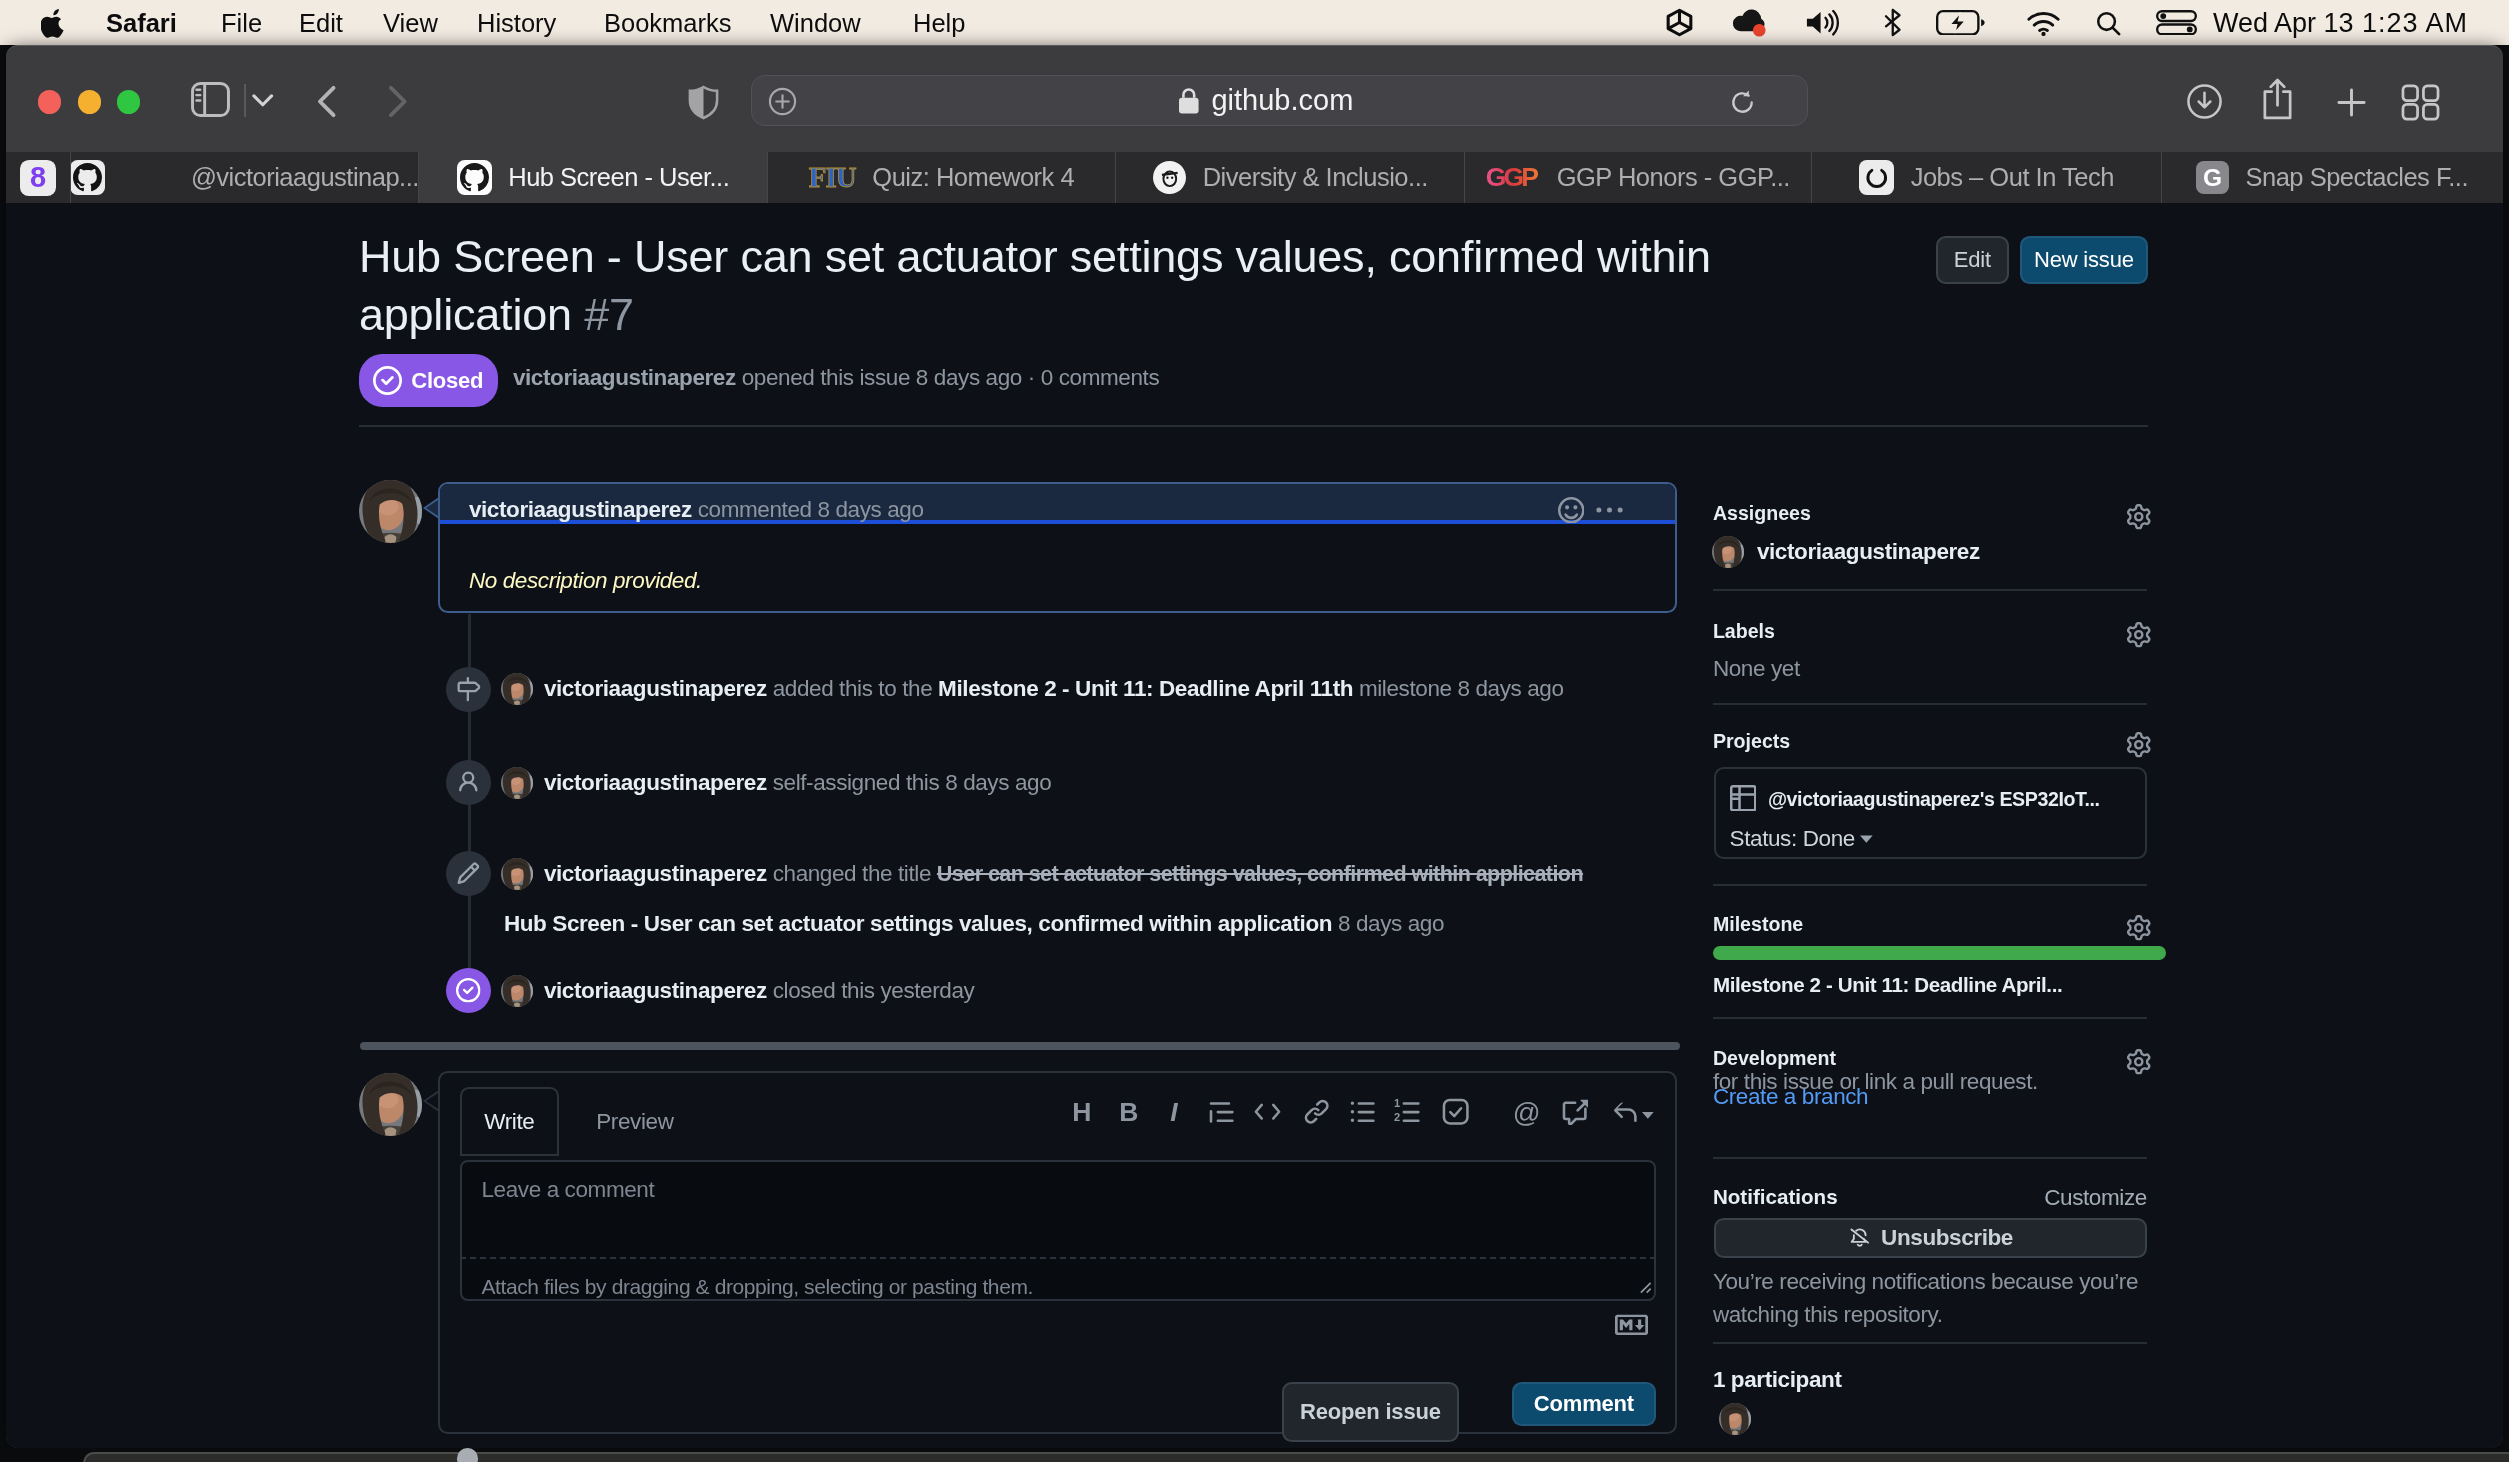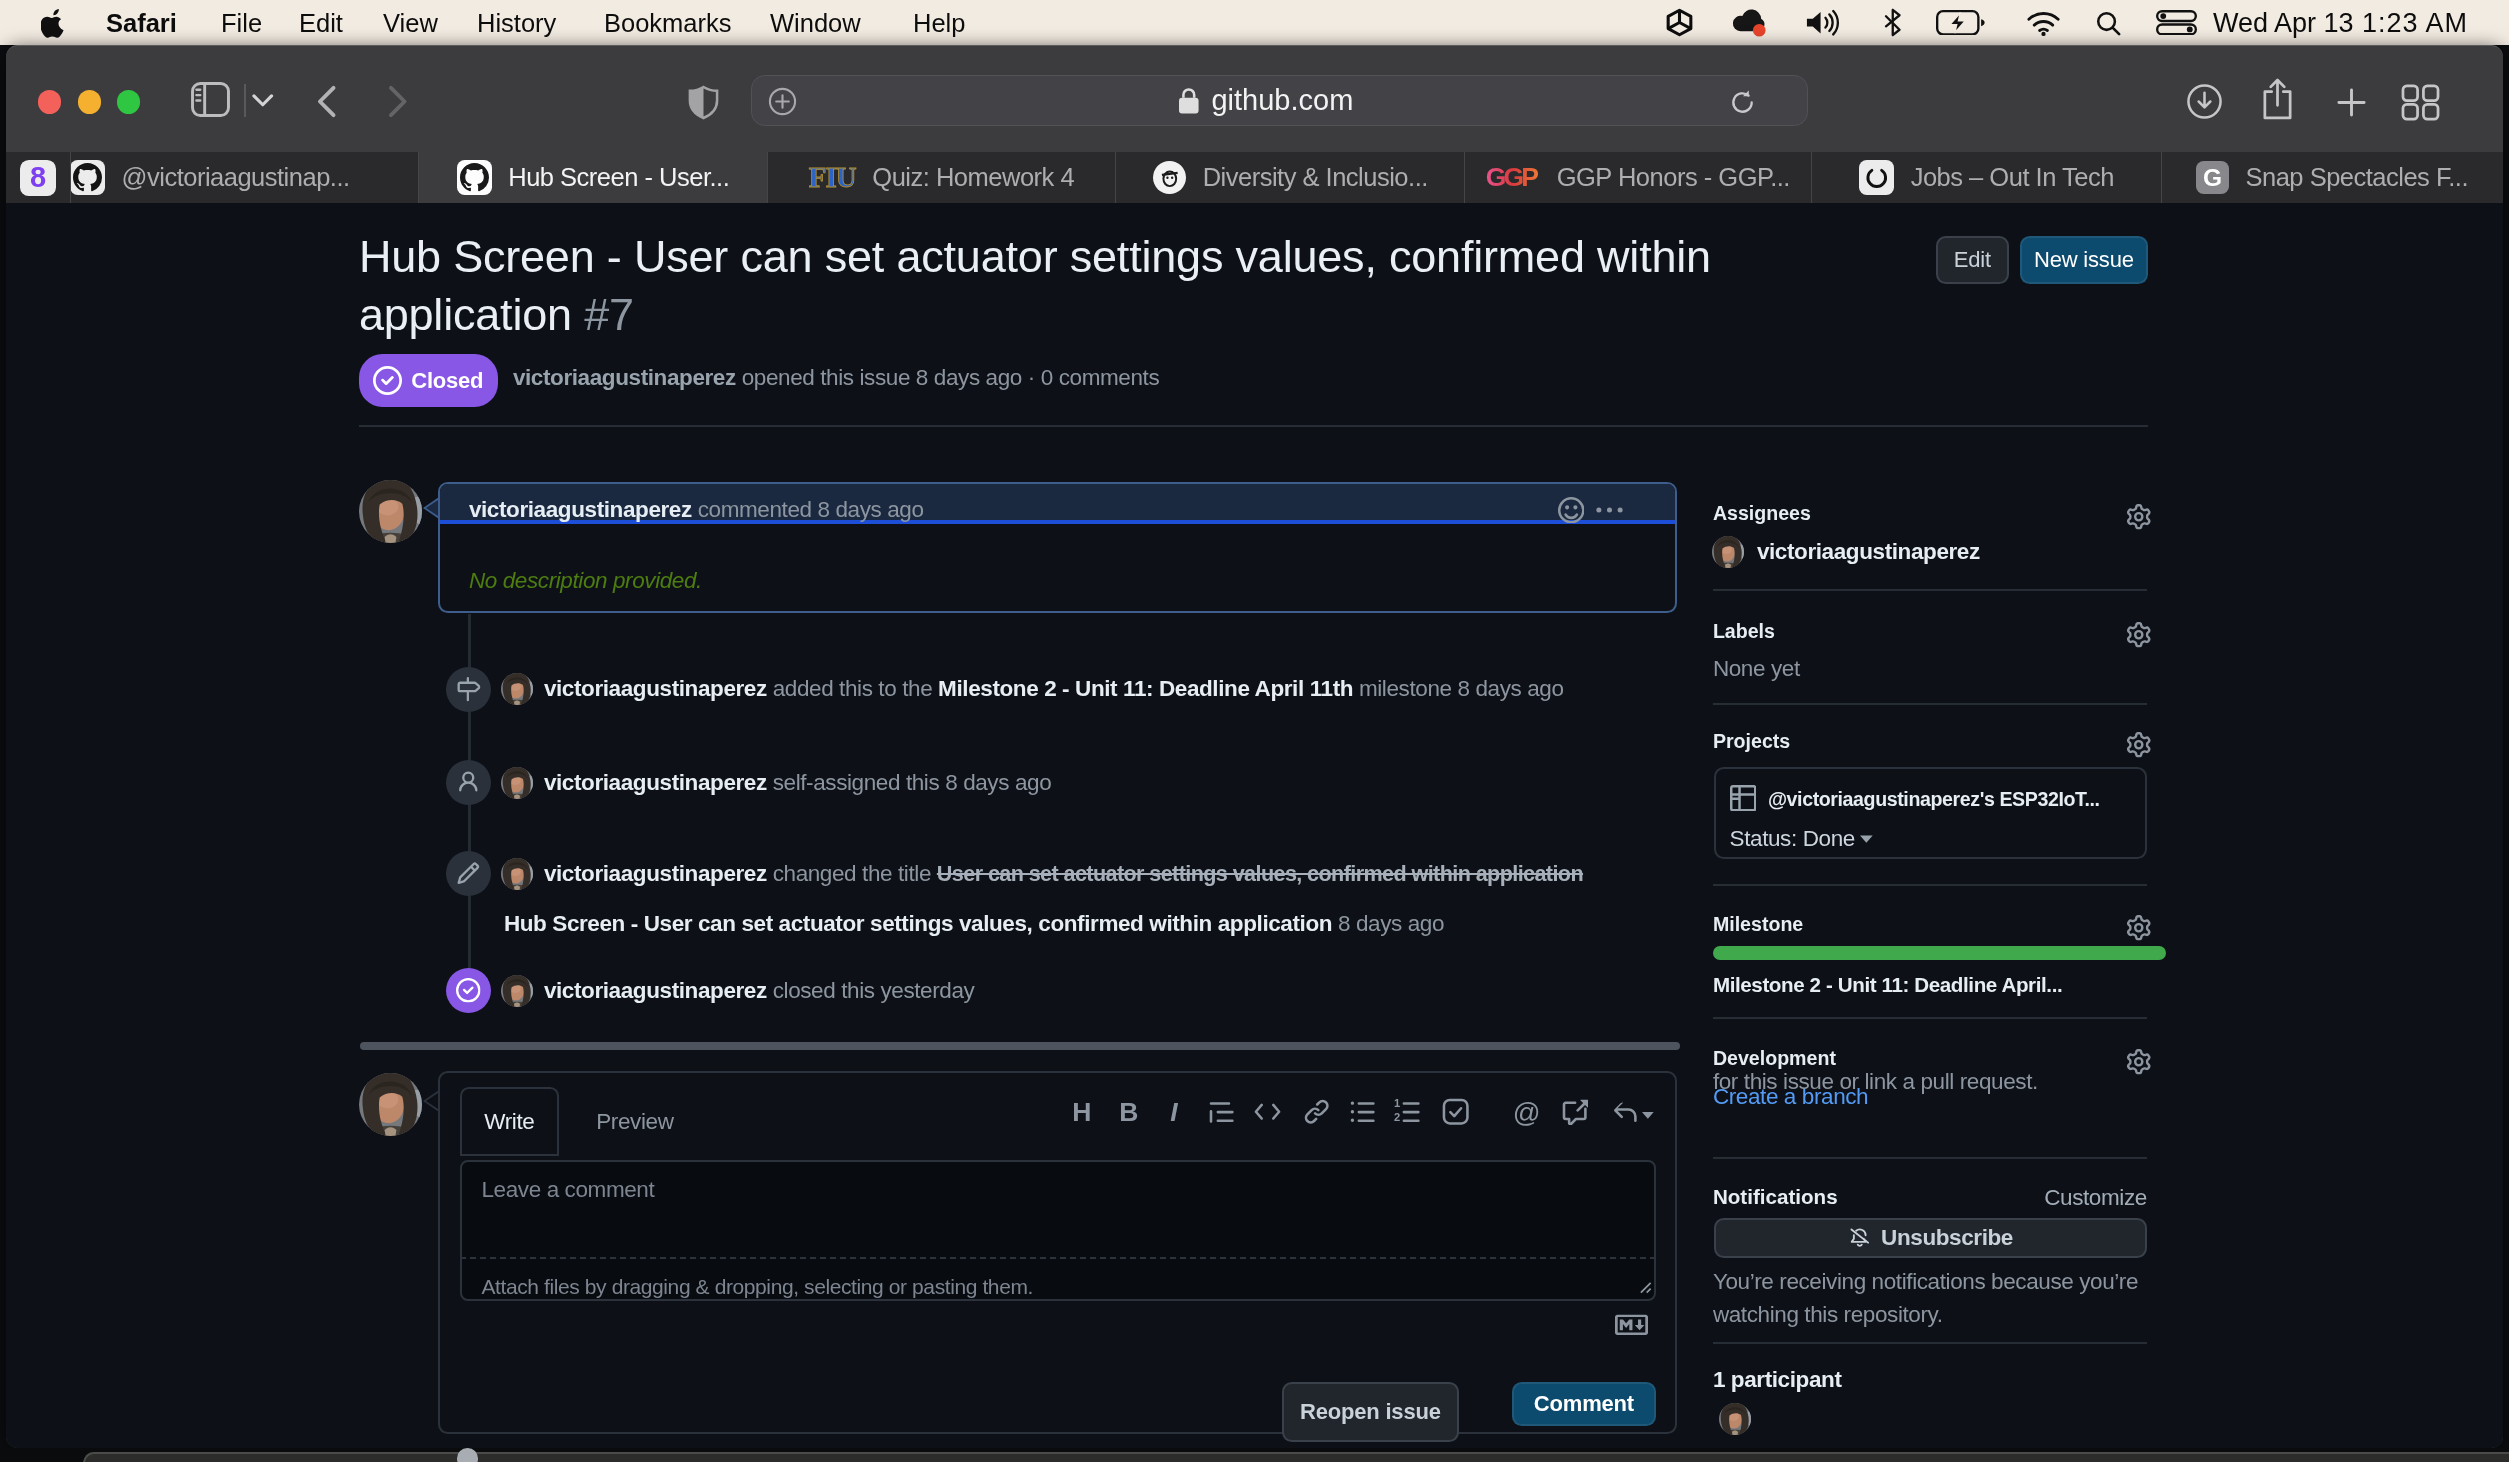--- a/index.html
+++ b/index.html
@@ -202,21 +202,21 @@
             <rect x="23" y="2" width="15" height="15" rx="4"></rect>
             <rect x="2" y="21" width="15" height="15" rx="4"></rect>
             <rect x="23" y="21" width="15" height="15" rx="4"></rect>
           </g>
         </svg>
 </div>
 <div id="tabs">
   <div class="tab" style="left:0;width:64px;justify-content:center">
     <div style="width:36px;height:36px;border-radius:8.8px;background:#ececec;display:flex;align-items:center;justify-content:center;color:#7d3ff0;font-size:29px;font-weight:700">8</div>
   </div>
-  <div class="tab" style="left:64px;width:349px;justify-content:flex-start">
+  <div class="tab" style="left:64px;width:349px;justify-content:space-between">
     <div class="tico" style="width:35px;height:35px;border-radius:7.8px;background:#ececec;display:flex;align-items:center;justify-content:center">
             <svg width="29" height="29" viewBox="0 0 16 16" fill="#131313">
               <use href="#octocat"></use>
             </svg>
           </div>
     <span>@victoriaagustinap...</span>
   </div>
   <div class="tab active" style="left:413px;width:348px;justify-content:center">
     <div class="tico" style="width:35px;height:35px;border-radius:7.8px;background:#fdfdfd;display:flex;align-items:center;justify-content:center">
             <svg width="29" height="29" viewBox="0 0 16 16" fill="#191919">
@@ -295,21 +295,21 @@
     <svg class="abs" style="left:1118px;top:12.7px" width="26.5" height="26.5" viewBox="0 0 16 16" fill="#8d96a0">
             <use href="#smiley"></use>
           </svg>
     <svg class="abs" style="left:1155px;top:19.6px" width="29" height="11.8" viewBox="0 0 30 12">
             <g fill="#8d96a0">
               <circle cx="4" cy="6" r="2.6"></circle>
               <circle cx="15" cy="6" r="2.6"></circle>
               <circle cx="26" cy="6" r="2.6"></circle>
             </g>
           </svg>
-    <div style="position:absolute;left:29px;top:84px;color:#4d7c0f;font-style:italic">No description provided.</div>
+    <div style="position:absolute;left:29px;top:84px;color:#fef9c3;font-style:italic">No description provided.</div>
   </div>
 
   <div class="abs" style="left:462px;top:411px;width:2.9px;height:363px;background:#242b33"></div>
   <div class="tbadge" style="left:440px;top:464px">
           <svg viewBox="0 0 16 16">
             <use href="#milestone"></use>
           </svg>
         </div>
   <svg class="tav" style="left:495px;top:470px" width="32" height="32" viewBox="0 0 33 33">
           <use href="#av"></use>

